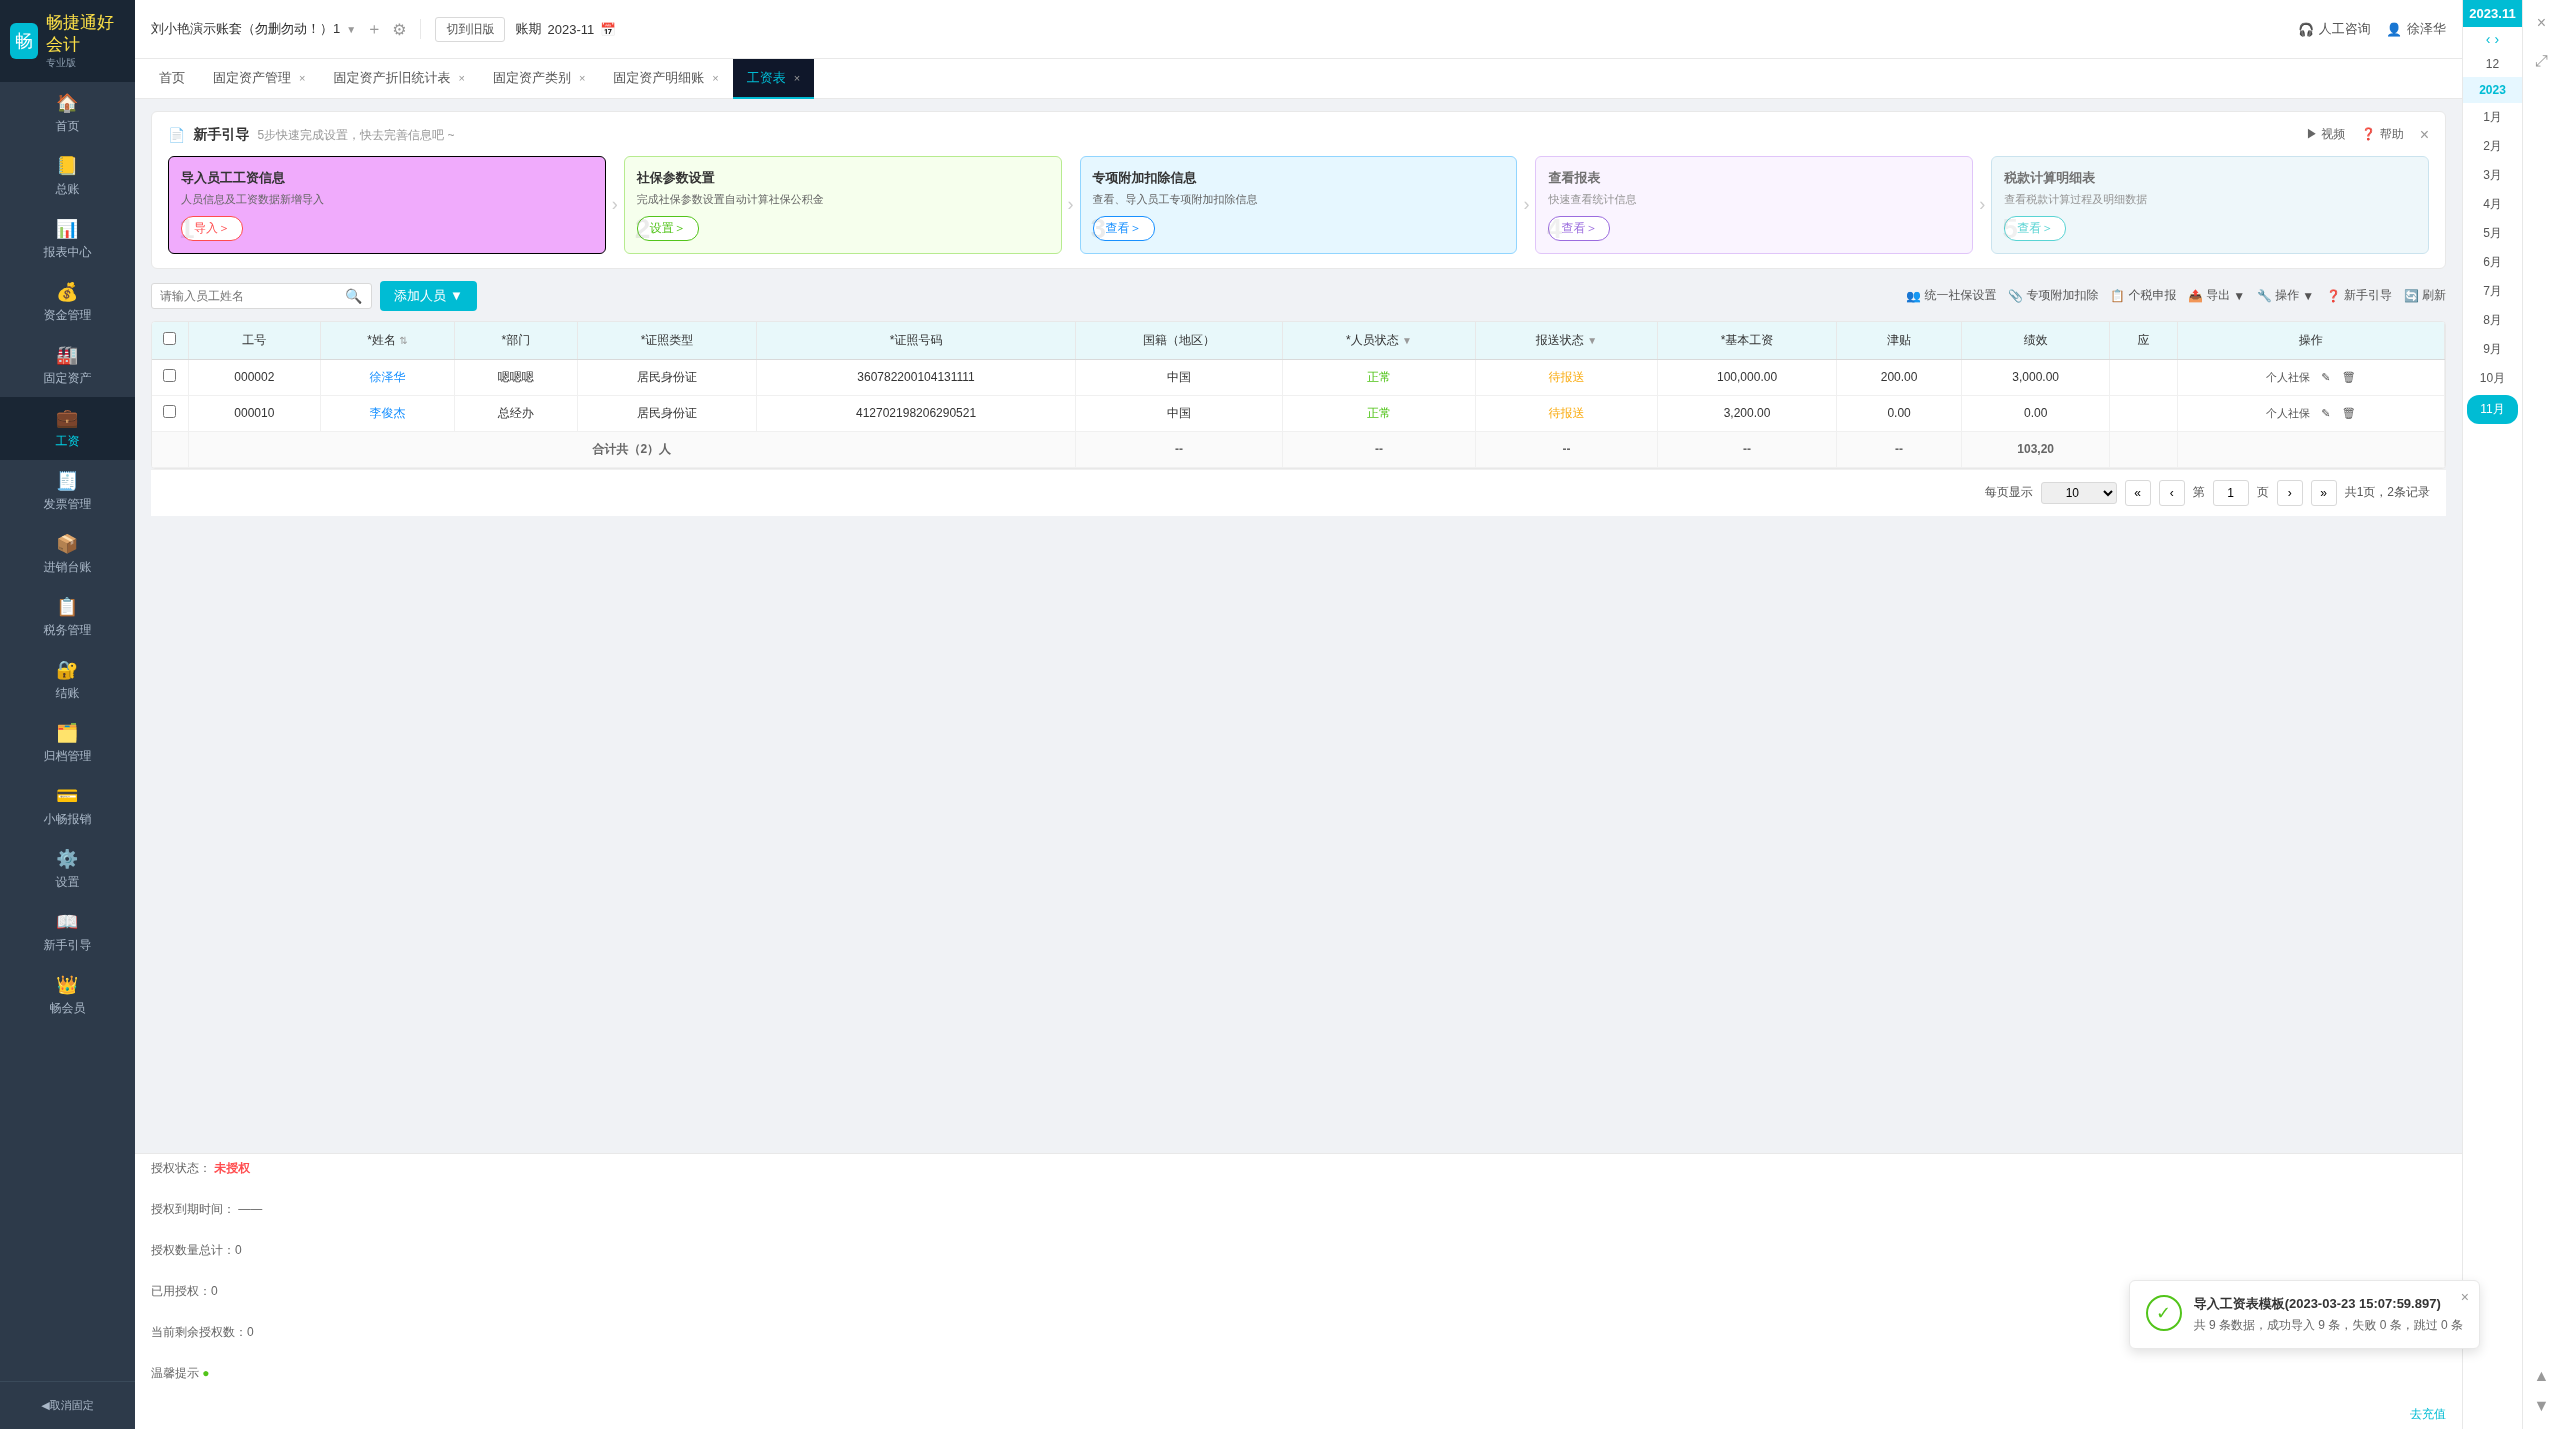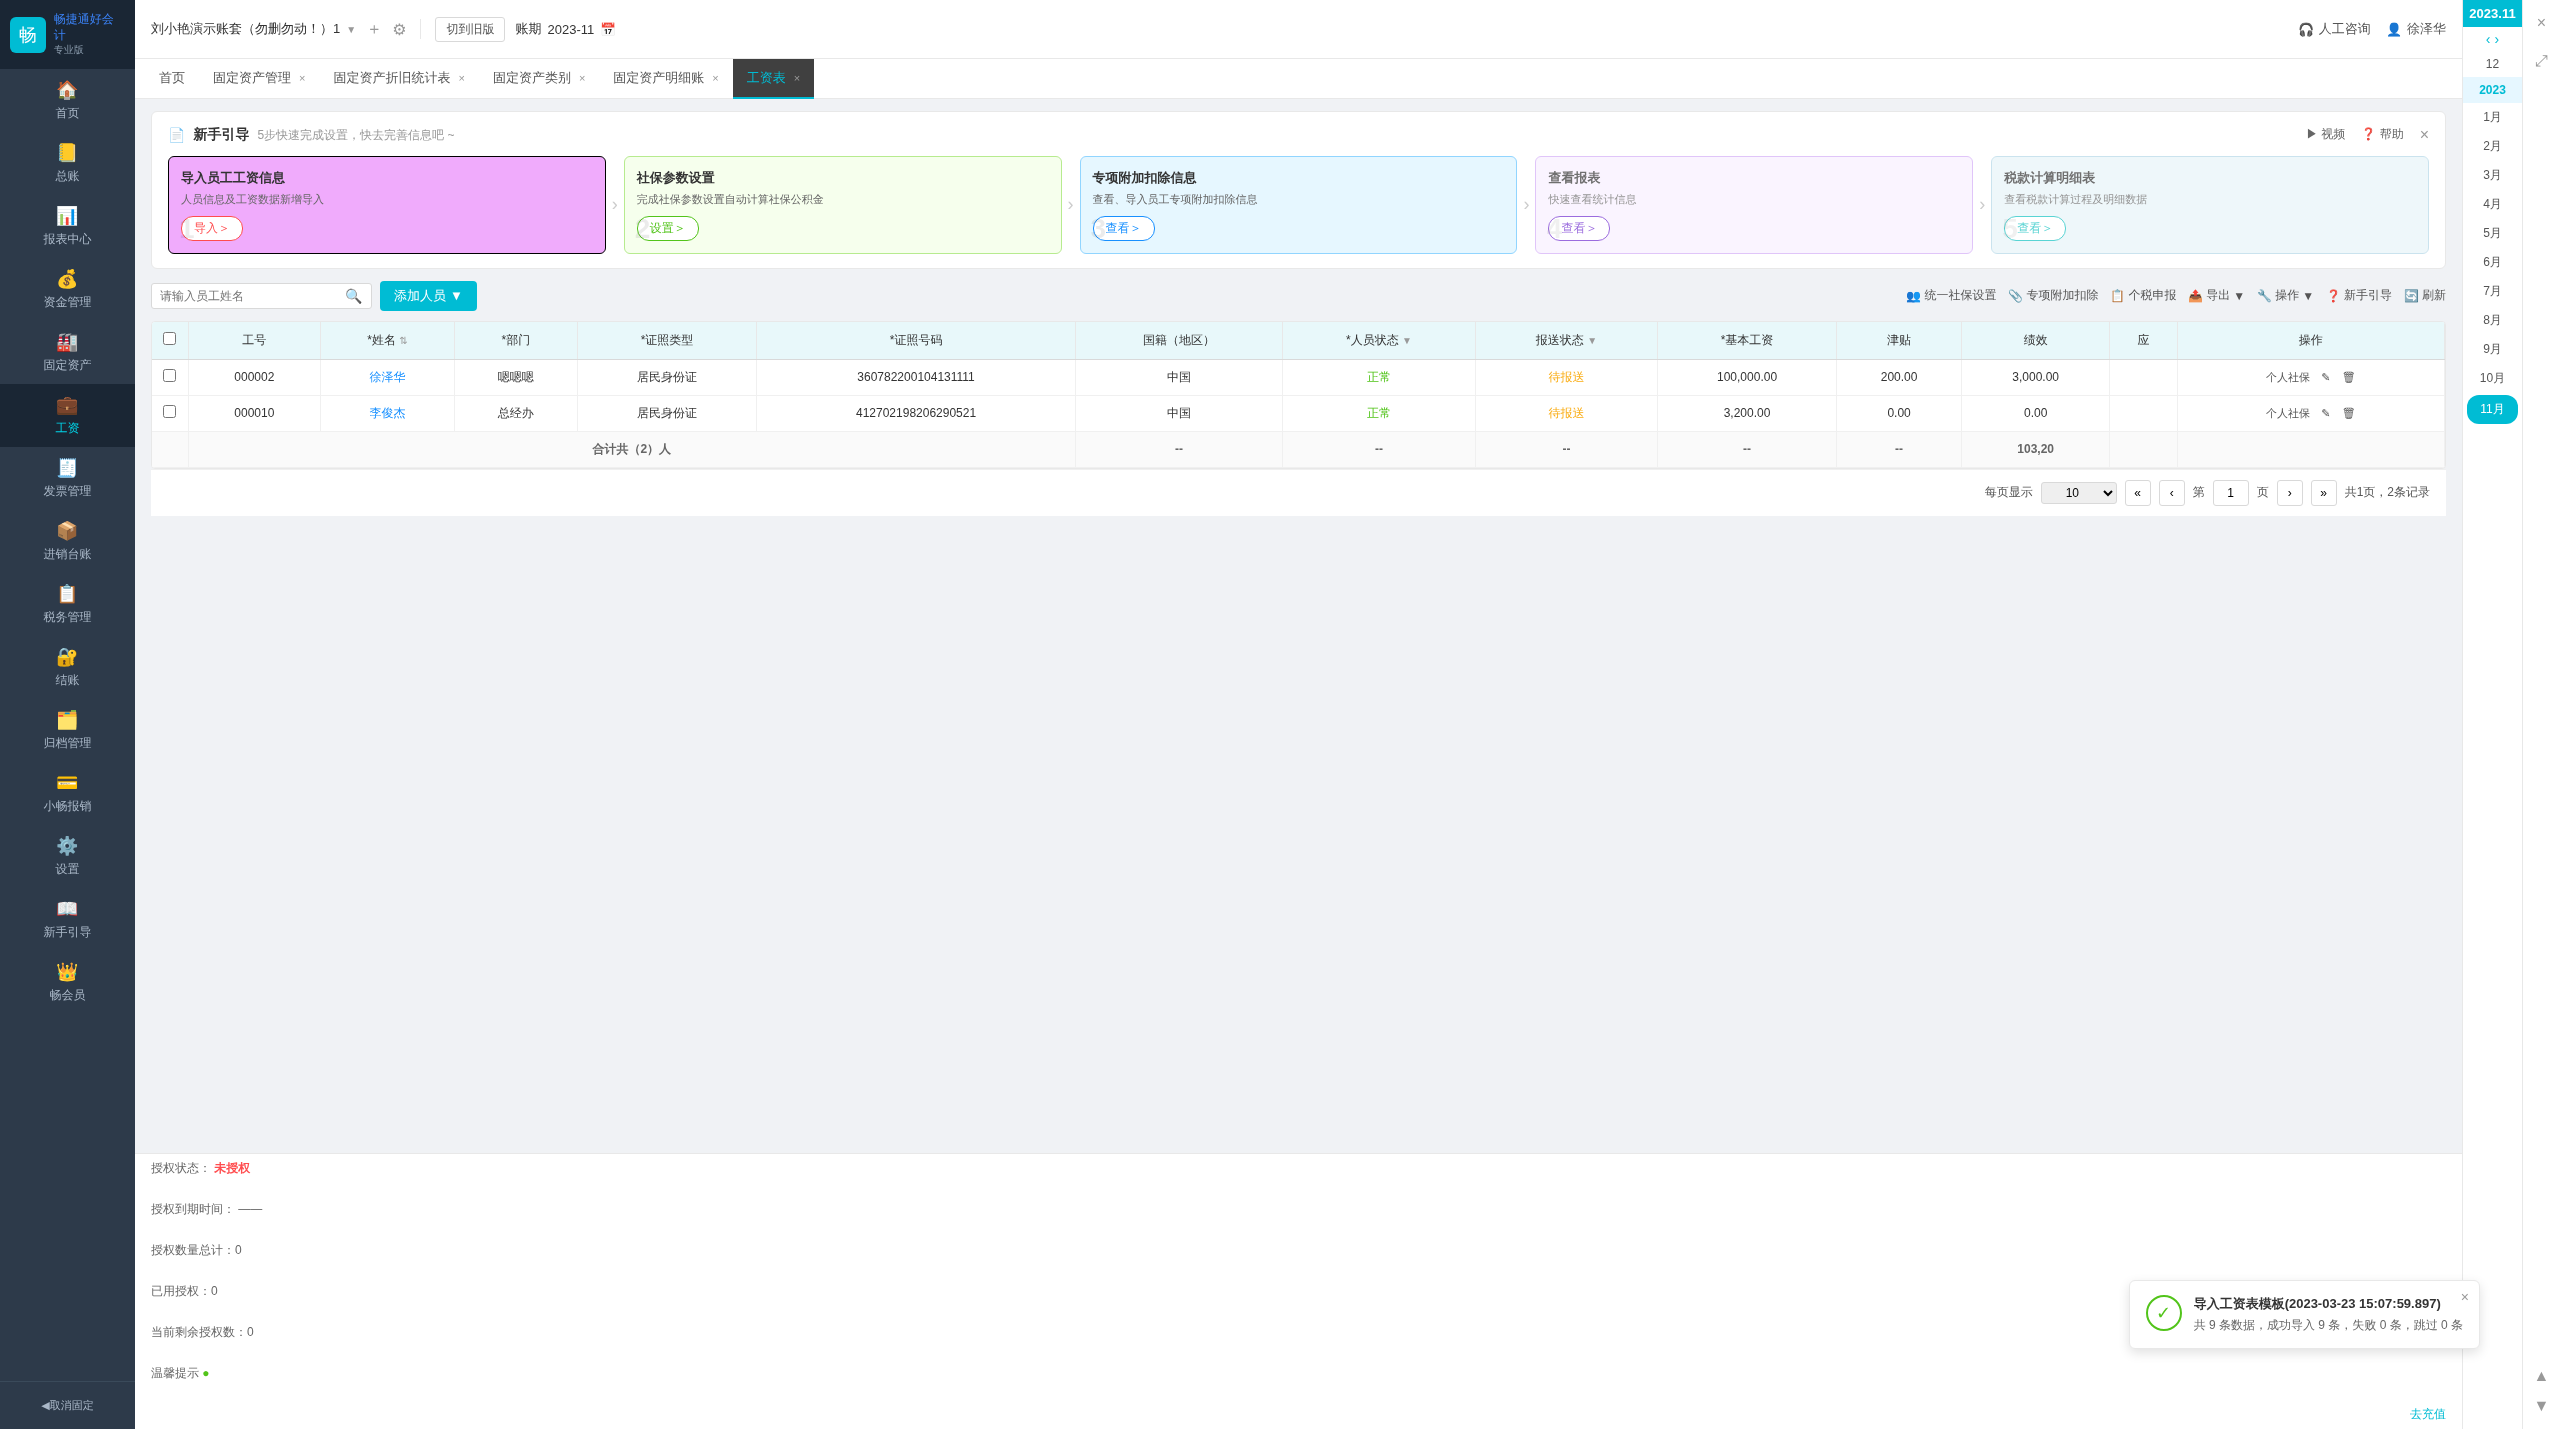--- a/index.html
+++ b/index.html
@@ -27,22 +27,22 @@
       height: 36px;
       background: #00bcd4;
       border-radius: 6px;
       display: flex;
       align-items: center;
       justify-content: center;
       font-size: 18px;
       color: white;
     }
     .sidebar-logo-text {
-      font-size: 12px;
-      color: #3b82f6;
+      font-size: 17px;
+      color: #fde047;
       line-height: 1.3;
     }
     .sidebar-logo-sub {
       font-size: 10px;
       color: #8899aa;
     }
     .sidebar-nav {
       flex: 1;
       overflow-y: auto;
     }
@@ -145,21 +145,21 @@
       gap: 6px;
       cursor: pointer;
       font-size: 13px;
       color: #555;
       border-bottom: 2px solid transparent;
       white-space: nowrap;
     }
     .tab.active {
       color: #00bcd4;
       border-bottom: 2px solid #00bcd4;
-      background: #404040;
+      background: #0f172a;
     }
     .tab .close-btn {
       font-size: 11px;
       color: #999;
       cursor: pointer;
       margin-left: 2px;
     }
 
     
     .content {

